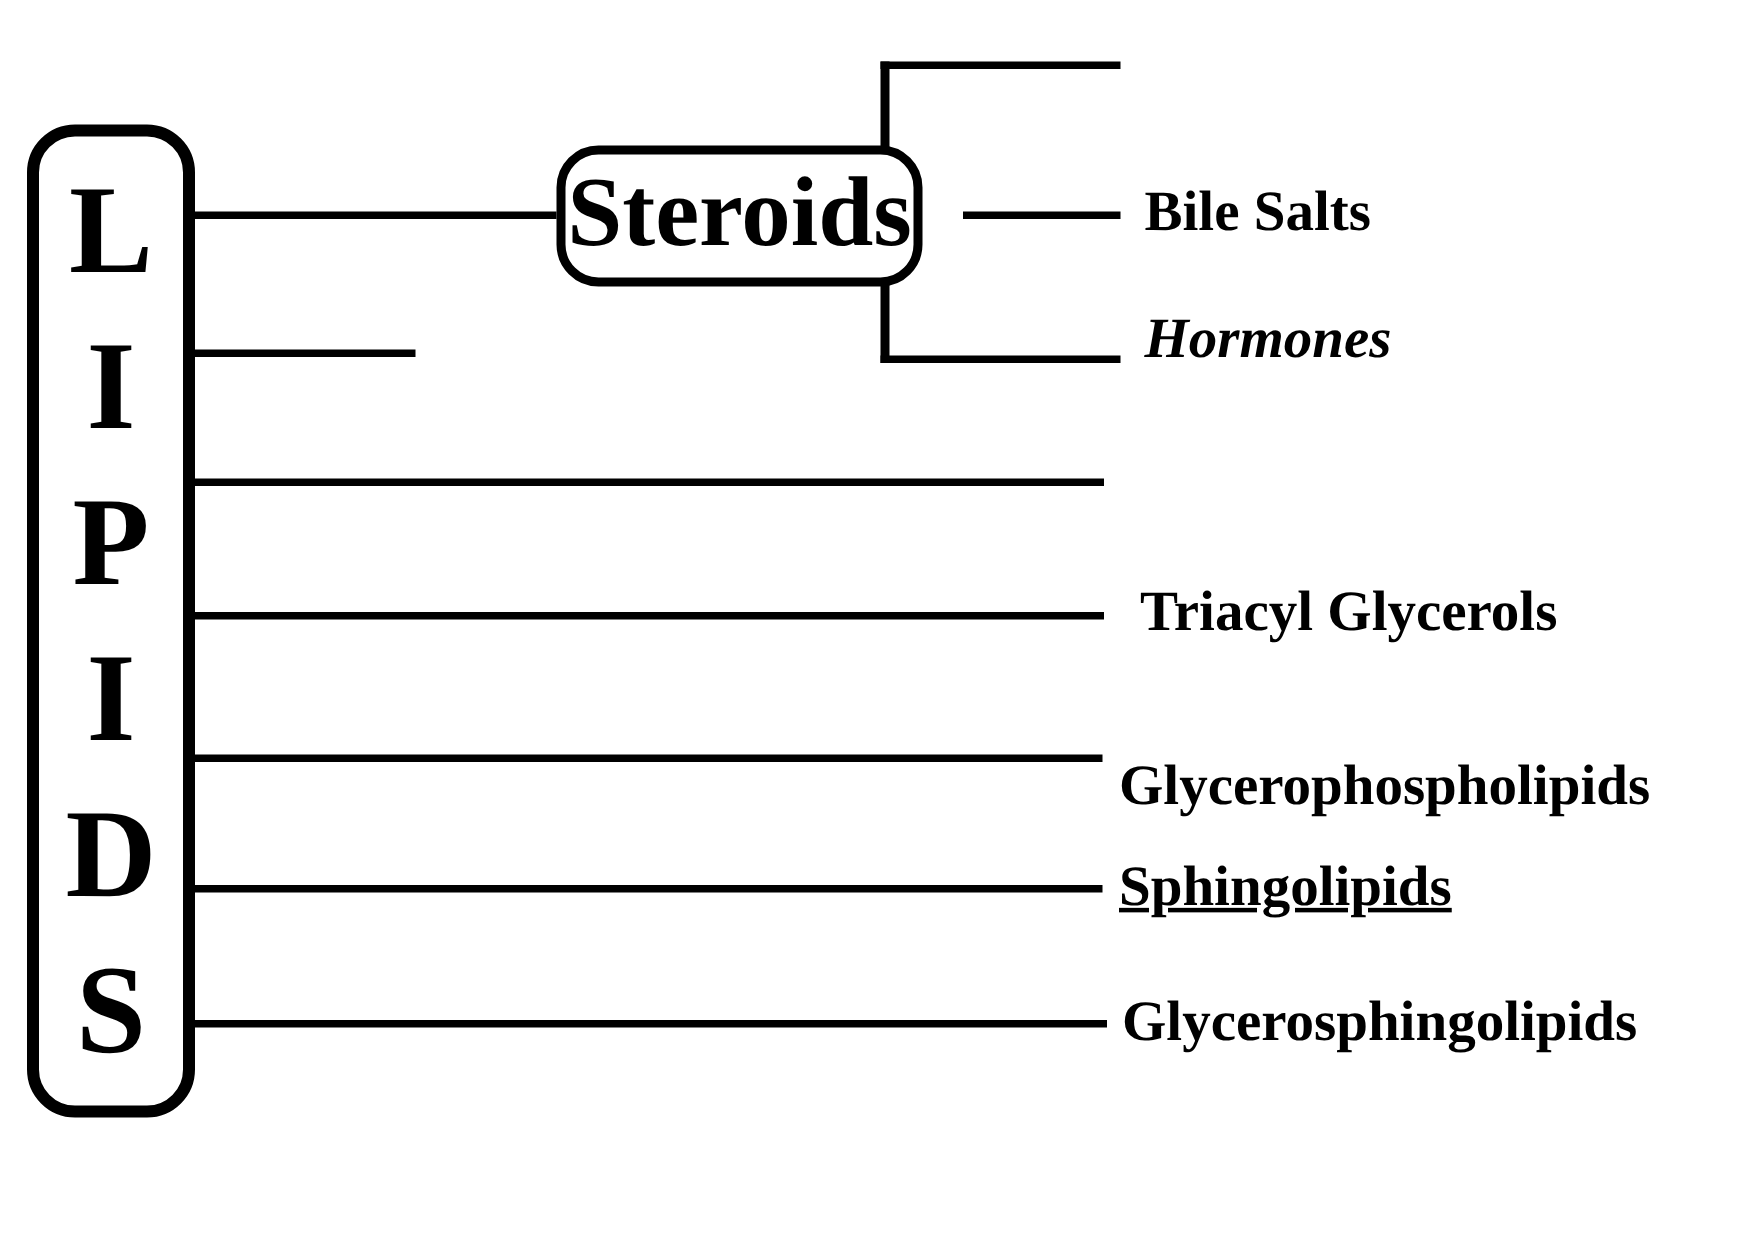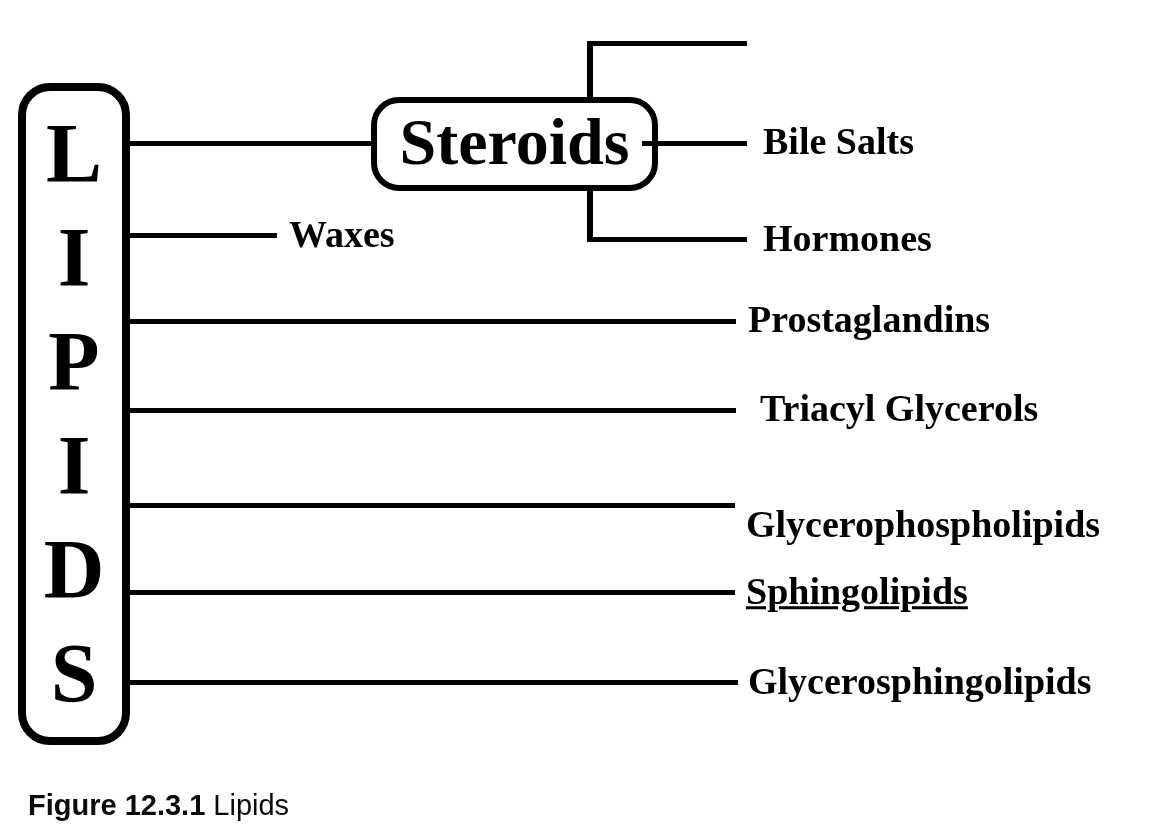--- a/index.html
+++ b/index.html
@@ -37,21 +37,21 @@
   }
   .root-node .letter {
     font-weight: bold;
     font-size: 84px;
     line-height: 104px;
     text-align: center;
   }
   .steroids-node {
     left: 371px;
     top: 97px;
-    width: 287px;
+    width: 244px;
     height: 94px;
     border-width: 6px;
     border-radius: 28px;
     font-weight: bold;
     font-size: 66px;
     line-height: 66px;
     padding-bottom: 4px;
   }
   
   .h-line {
@@ -114,26 +114,21 @@
   <div class="h-line" style="left:128px; top:590px; width:607px;"></div>
   <div class="h-line" style="left:128px; top:680px; width:610px;"></div>
 
   <div class="v-line" style="left:587px; top:41px; height:60px;"></div>
   <div class="h-line" style="left:587px; top:41px; width:160px;"></div>
   <div class="h-line" style="left:642px; top:141px; width:105px;"></div>
   <div class="v-line" style="left:587px; top:186px; height:56px;"></div>
   <div class="h-line" style="left:587px; top:237px; width:160px;"></div>
 
   <div class="leaf" style="left:763px; top:143px;">Bile Salts</div>
-  <div class="leaf" style="left:763px; top:240px;">Hormones</div>
+  <div class="leaf" style="left:763px; top:228px;font-style:italic;">Hormones</div>
 
-  <div class="leaf" style="left:289px; top:236px;">Waxes</div>
-  <div class="leaf" style="left:748px; top:321px;">Prostaglandins</div>
   <div class="leaf" style="left:721px; top:410px;margin-left:39px;">Triacyl Glycerols</div>
   <div class="leaf" style="left:746px; top:506px;margin-top:20px;">Glycerophospholipids</div>
   <div class="leaf" style="left:746px; top:593px;text-decoration:underline;">Sphingolipids</div>
   <div class="leaf" style="left:748px; top:683px;">Glycerosphingolipids</div>
 
-  <div class="caption">
-    <span class="cap-bold">Figure 12.3.1</span><span class="cap-normal">Lipids</span>
-  </div>
 
 </div>
 
 </body></html>

